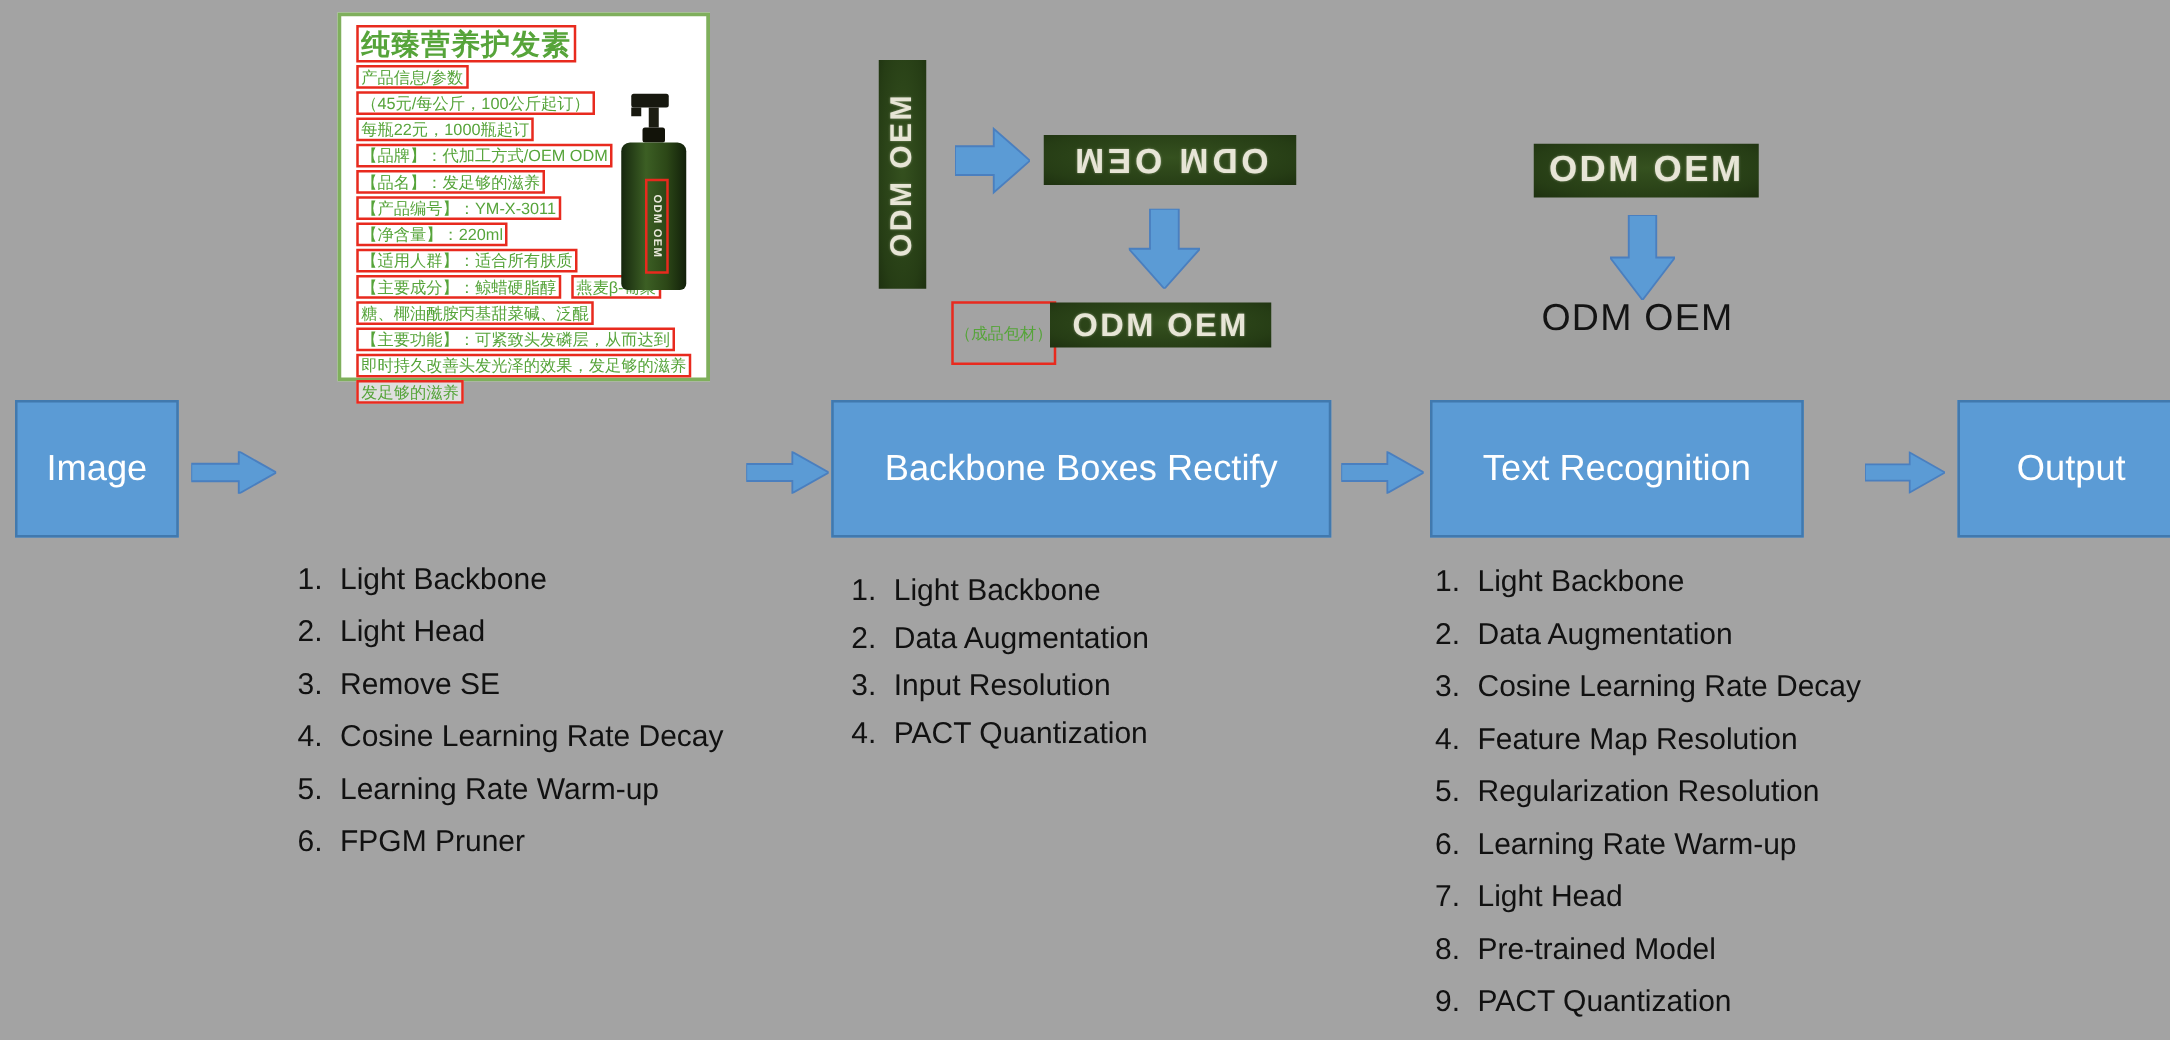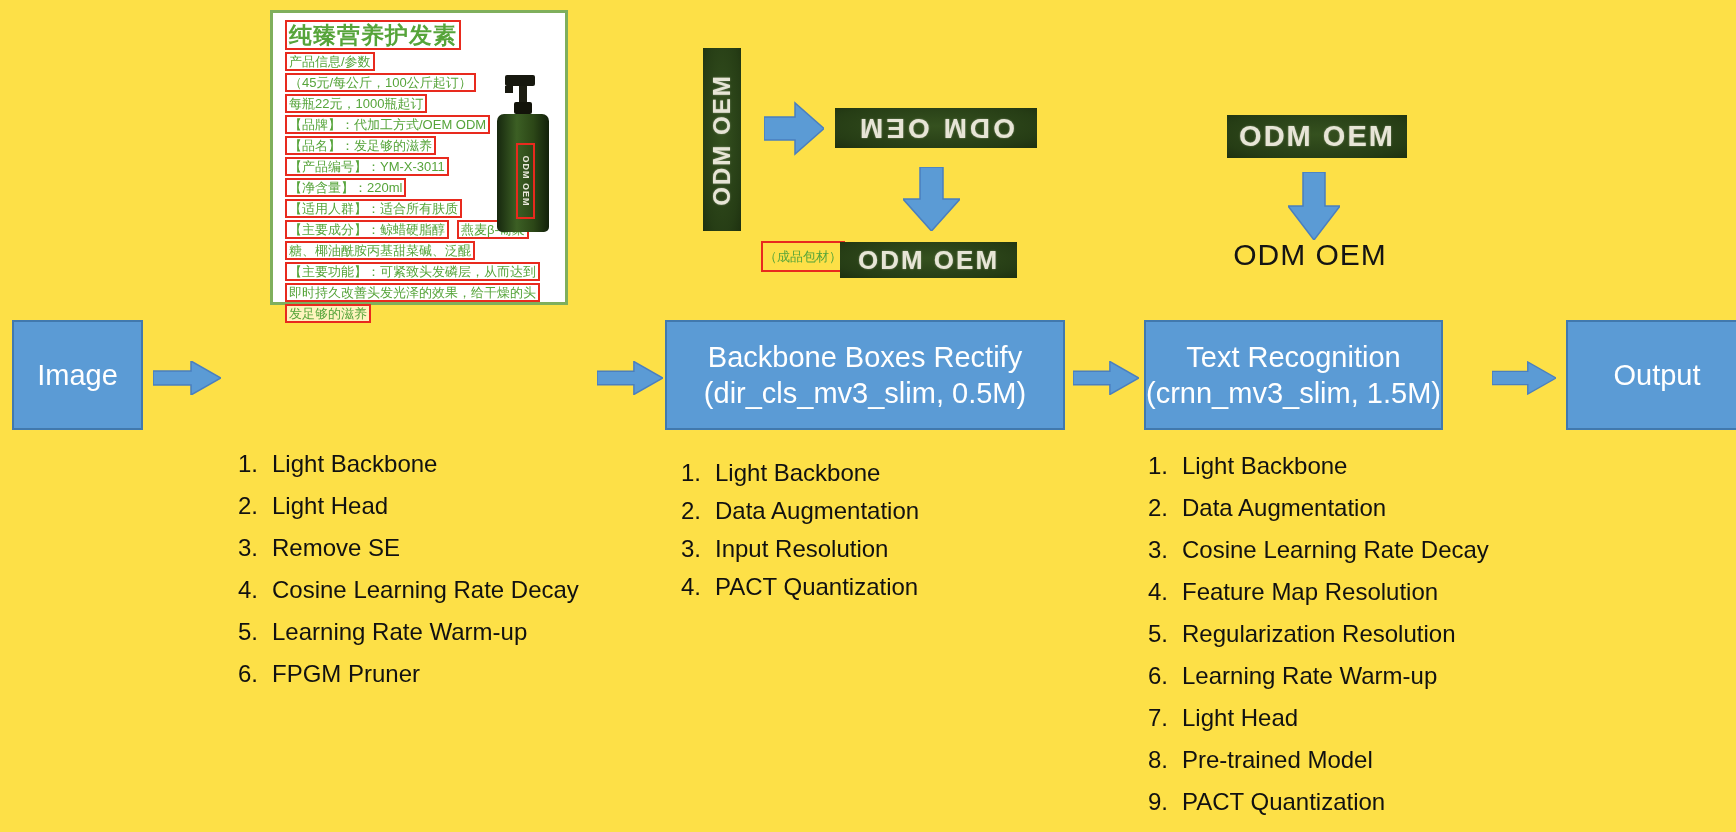--- a/index.html
+++ b/index.html
@@ -1,16 +1,16 @@
 <!DOCTYPE html>
 <html><head>
 <meta charset="utf-8">
 <style>
   html,body{margin:0;padding:0;background:#fff;}
-  .stage{position:relative;width:1736px;height:832px;background:#fde047;overflow:hidden;
+  .stage{position:relative;width:1736px;height:832px;background:#a3a3a3;overflow:hidden;
          font-family:"Liberation Sans", sans-serif;}
 
   
   .card{position:absolute;left:270px;top:10px;width:298px;height:295px;background:#fff;
         border:3px solid #7faf5c;box-sizing:border-box;padding:6px 0 0 12px;}
   .card-col{display:flex;flex-direction:column;align-items:flex-start;}
   .det-line{display:inline-block;border:2px solid #e82a1e;color:#56a43a;font-size:13px;
             line-height:15px;padding:0 2px;margin:1px 0;white-space:nowrap;background:rgba(255,255,255,.65);}
   .det-title{font-size:23px;line-height:26px;font-weight:bold;letter-spacing:1px;}
   .det-row{display:flex;gap:8px;}
@@ -18,21 +18,21 @@
   .pump-spout{position:absolute;left:8px;top:0;width:30px;height:11px;background:#17180f;border-radius:2px;}
   .pump-lip{position:absolute;left:8px;top:11px;width:8px;height:7px;background:#17180f;}
   .pump-stem{position:absolute;left:22px;top:11px;width:8px;height:16px;background:#1c1d12;}
   .pump-collar{position:absolute;left:17px;top:27px;width:18px;height:12px;background:#121309;border-radius:2px;}
   .bottle-body{position:absolute;left:0;top:39px;width:52px;height:118px;border-radius:7px 7px 5px 5px;
                background:linear-gradient(90deg,#16270e 0%,#3c5f24 38%,#2c4717 70%,#12200a 100%);}
   .bottle-label{position:absolute;left:19px;top:68px;width:15px;height:72px;border:2px solid #e82a1e;}
   .bottle-label span{position:absolute;left:50%;top:50%;transform:translate(-50%,-50%) rotate(90deg);
                      white-space:nowrap;font-size:9px;font-weight:bold;letter-spacing:1px;color:#e9e7da;}
   .pkg-label{position:absolute;left:488px;top:228px;display:inline-block;border:2px solid #e82a1e;
-             color:#56a43a;font-size:13px;line-height:15px;padding:6px 1px;white-space:nowrap;}
+             color:#56a43a;font-size:13px;line-height:15px;padding:16px 1px;white-space:nowrap;}
 
   
   .crop{position:absolute;display:flex;align-items:center;justify-content:center;
         background:radial-gradient(ellipse at 50% 45%, #35511f 0%, #263d15 75%, #1e3110 100%);
         color:#e7e5d6;font-weight:bold;}
   .crop span{white-space:nowrap;text-shadow:0 0 2px rgba(240,240,220,.45);}
   .crop-vertical{left:703px;top:48px;width:38px;height:183px;}
   .crop-vertical span{transform:rotate(-90deg);font-size:24px;letter-spacing:2px;}
   .crop-rot180{left:835px;top:108px;width:202px;height:40px;}
   .crop-rot180 span{transform:rotate(180deg);font-size:28px;letter-spacing:3px;}
@@ -76,21 +76,21 @@
       <span class="det-line">【品名】：发足够的滋养</span>
       <span class="det-line">【产品编号】：YM-X-3011</span>
       <span class="det-line">【净含量】：220ml</span>
       <span class="det-line">【适用人群】：适合所有肤质</span>
       <div class="det-row">
         <span class="det-line">【主要成分】：鲸蜡硬脂醇</span>
         <span class="det-line">燕麦β-葡聚</span>
       </div>
       <span class="det-line">糖、椰油酰胺丙基甜菜碱、泛醌</span>
       <span class="det-line">【主要功能】：可紧致头发磷层，从而达到</span>
-      <span class="det-line">即时持久改善头发光泽的效果，给干燥的头</span>
+      <span class="det-line">即时持久改善头发光泽的效果，发足够的滋养</span>
       <span class="det-line">发足够的滋养</span>
     </div>
     <div class="bottle">
       <div class="pump-spout"></div>
       <div class="pump-lip"></div>
       <div class="pump-stem"></div>
       <div class="pump-collar"></div>
       <div class="bottle-body"></div>
       <div class="bottle-label">
         <span>ODM OEM</span>
@@ -127,28 +127,26 @@
     <div class="node-title">Image</div>
   </div>
   <svg class="flow-arrow" style="left:153px" width="68" height="34" viewBox="0 0 68 34">
     <polygon points="0,10 38,10 38,0 68,17 38,34 38,24 0,24" fill="#5B9BD5" stroke="#4a7fbf" stroke-width="1.5"></polygon>
   </svg>
   <svg class="flow-arrow" style="left:597px" width="66" height="34" viewBox="0 0 68 34">
     <polygon points="0,10 38,10 38,0 68,17 38,34 38,24 0,24" fill="#5B9BD5" stroke="#4a7fbf" stroke-width="1.5"></polygon>
   </svg>
   <div class="node" style="left:665px;width:400px">
     <div class="node-title">Backbone Boxes Rectify</div>
-    <div class="node-subtitle">(dir_cls_mv3_slim, 0.5M)</div>
   </div>
   <svg class="flow-arrow" style="left:1073px" width="66" height="34" viewBox="0 0 68 34">
     <polygon points="0,10 38,10 38,0 68,17 38,34 38,24 0,24" fill="#5B9BD5" stroke="#4a7fbf" stroke-width="1.5"></polygon>
   </svg>
   <div class="node" style="left:1144px;width:299px">
     <div class="node-title">Text Recognition</div>
-    <div class="node-subtitle">(crnn_mv3_slim, 1.5M)</div>
   </div>
   <svg class="flow-arrow" style="left:1492px" width="64" height="34" viewBox="0 0 68 34">
     <polygon points="0,10 38,10 38,0 68,17 38,34 38,24 0,24" fill="#5B9BD5" stroke="#4a7fbf" stroke-width="1.5"></polygon>
   </svg>
   <div class="node" style="left:1566px;width:182px">
     <div class="node-title">Output</div>
   </div>
 
   <div class="list list-det">
       <div class="li-row">

